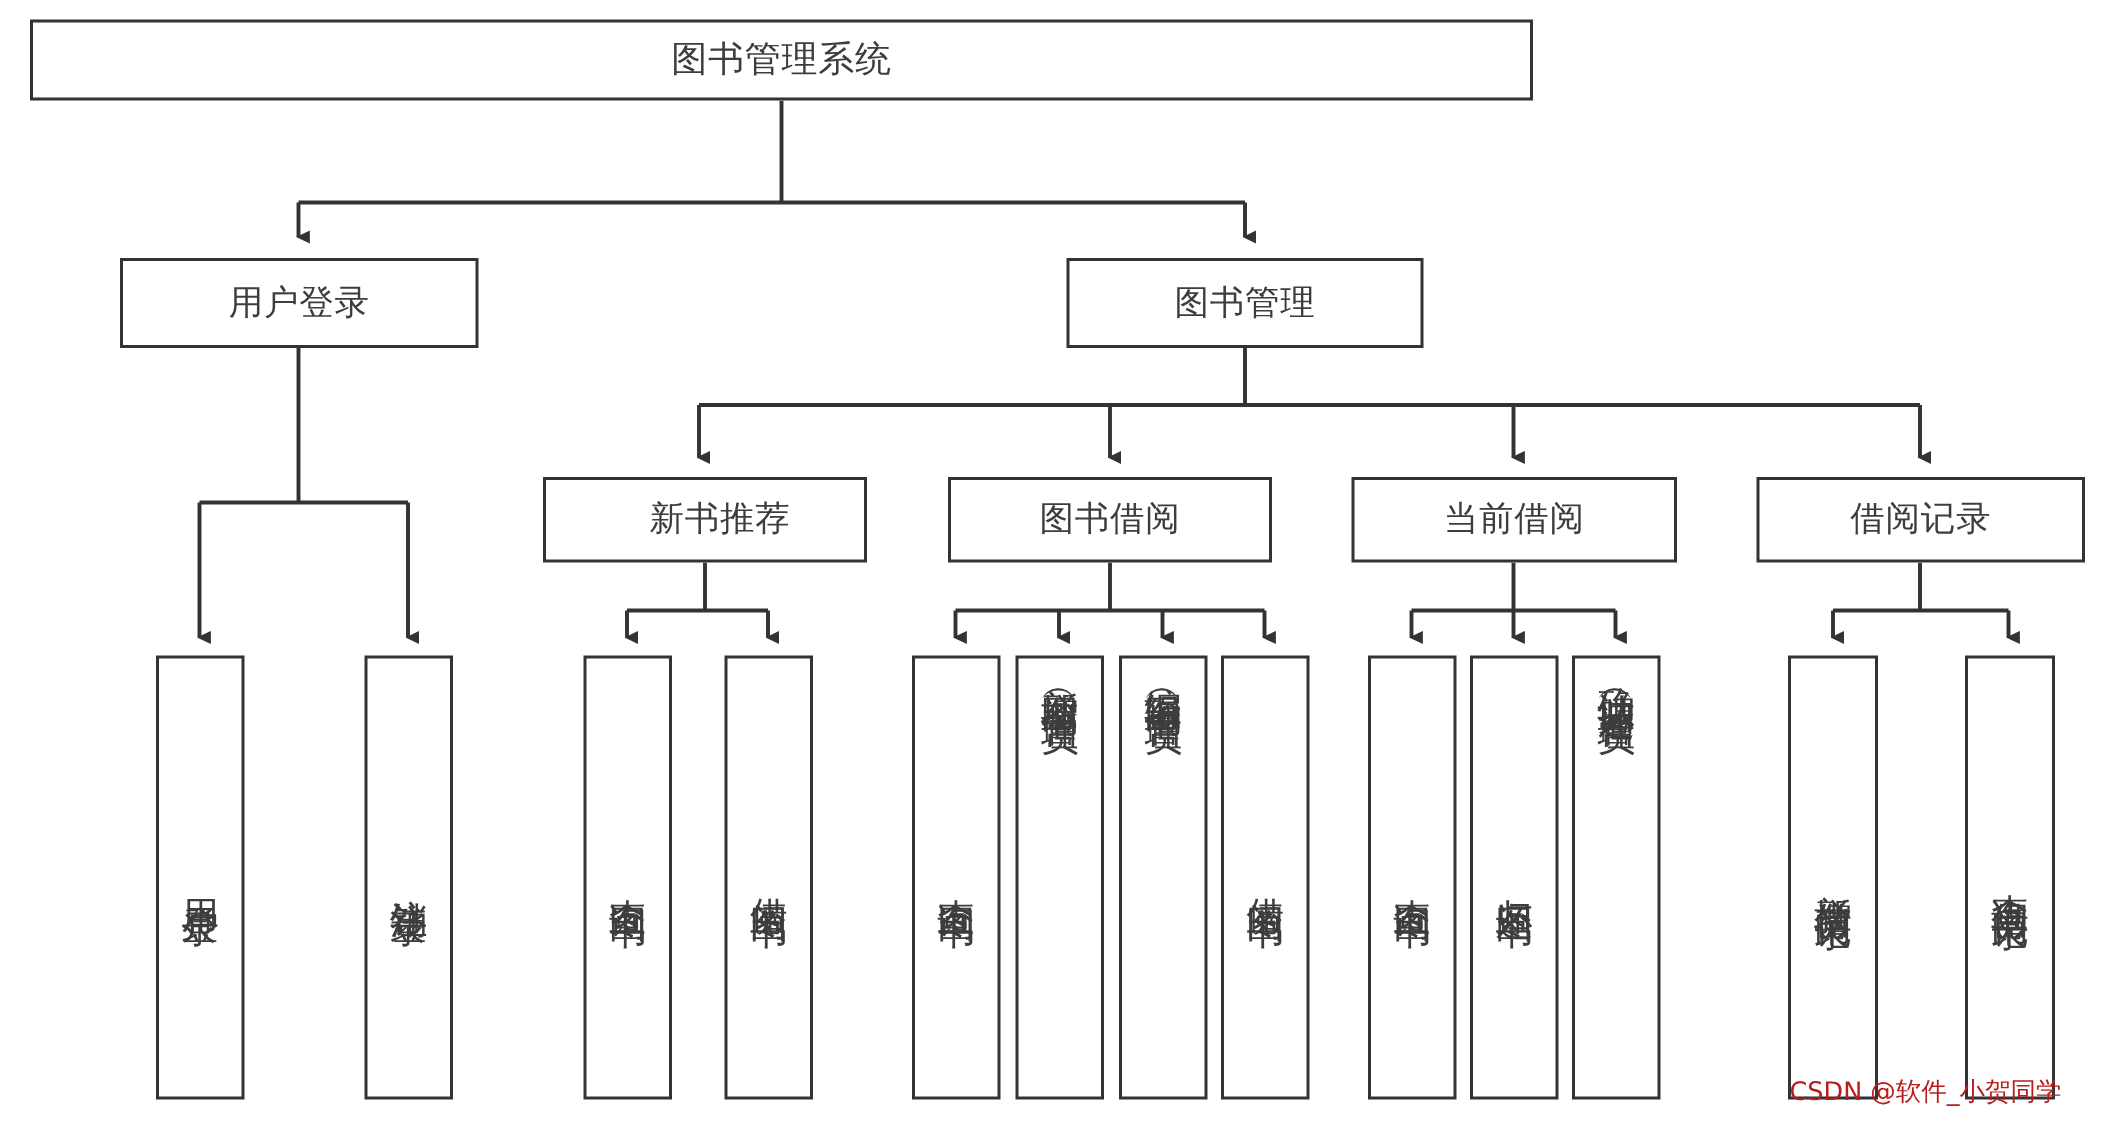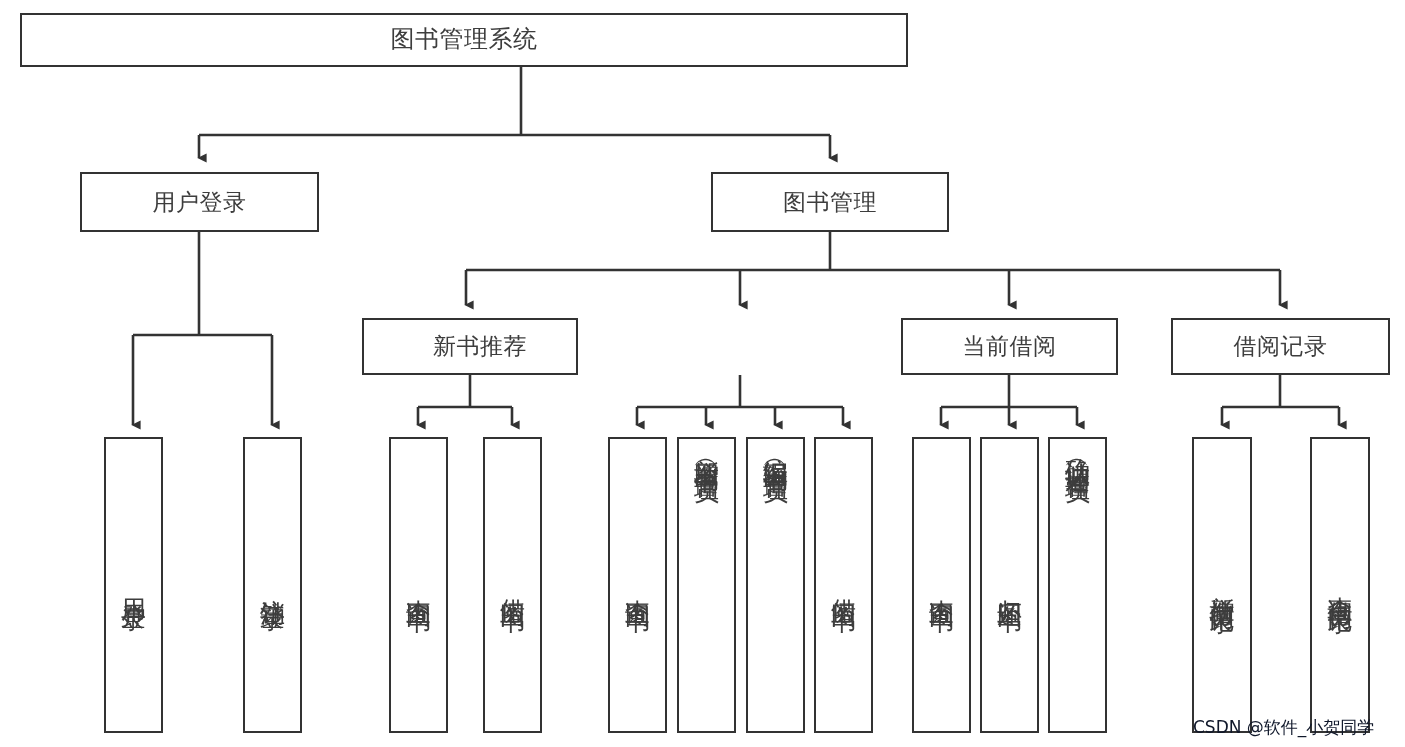--- a/index.html
+++ b/index.html
@@ -62,21 +62,21 @@
     letter-spacing: 3px;
     line-height: 1;
     margin: 0 auto;
   }
   .node.v.center .lbl {
     margin-top: auto;
     margin-bottom: auto;
   }
   .watermark {
     position: absolute;
-    color: #0f172a;
+    color: #b91c1c;
     font-size: 17px;
     white-space: nowrap;
     z-index: 3;
     font-family: "DejaVu Sans", "Liberation Sans", sans-serif;
   }
 </style>
 </head>
 <body>
 
 <div id="canvas">
@@ -124,34 +124,37 @@
       <path d="M1009,407 L1009,425" marker-end="url(#arw)"></path>
       <path d="M1077,407 L1077,425" marker-end="url(#arw)"></path>
 
       <path d="M1280,375 L1280,407"></path>
       <path d="M1222,407 L1339,407"></path>
       <path d="M1222,407 L1222,425" marker-end="url(#arw)"></path>
       <path d="M1339,407 L1339,425" marker-end="url(#arw)"></path>
     </g>
   </svg>
 
-  <div class="node h root" style="left:20px; top:13px; width:888px; height:54px;">
+  <div class="node h root" style="left:20px; top:13px; width:1002px; height:54px;">
     <span class="lbl">图书管理系统</span>
   </div>
 
   <div class="node h" style="left:80px; top:172px; width:239px; height:60px;">
     <span class="lbl">用户登录</span>
   </div>
   <div class="node h" style="left:711px; top:172px; width:238px; height:60px;justify-content:center;">
     <span class="lbl">图书管理</span>
   </div>
 
   <div class="node h" style="left:362px; top:318px; width:216px; height:57px;padding-left:20px;">
     <span class="lbl">新书推荐</span>
   </div>
+  <div class="node h" style="left:632px; top:318px; width:216px; height:57px;">
+    <span class="lbl">图书借阅</span>
+  </div>
   <div class="node h" style="left:901px; top:318px; width:217px; height:57px;">
     <span class="lbl">当前借阅</span>
   </div>
   <div class="node h" style="left:1171px; top:318px; width:219px; height:57px;">
     <span class="lbl">借阅记录</span>
   </div>
 
   <div class="node v center" style="left:104px; top:437px; width:59px; height:296px;">
     <span class="lbl">用户登录</span>
   </div>

